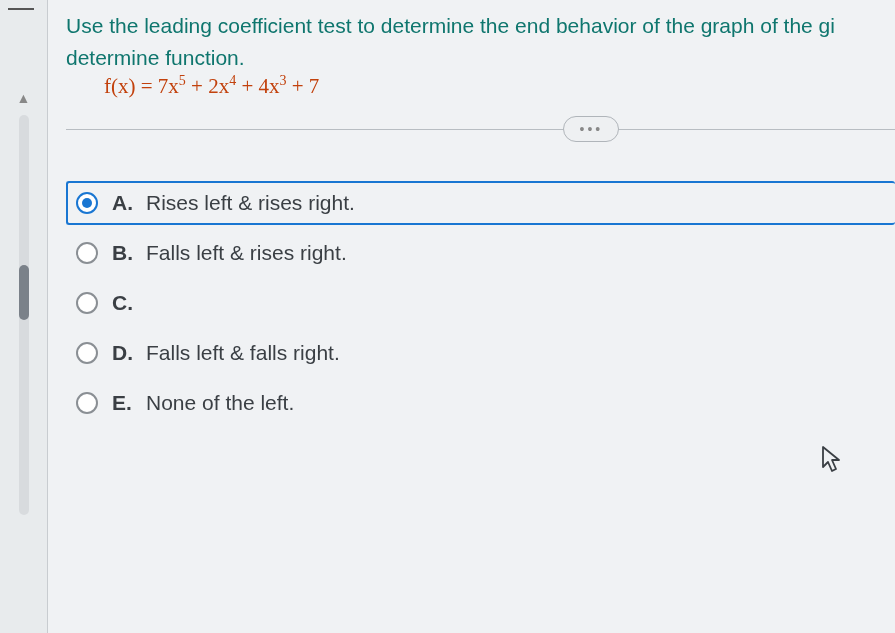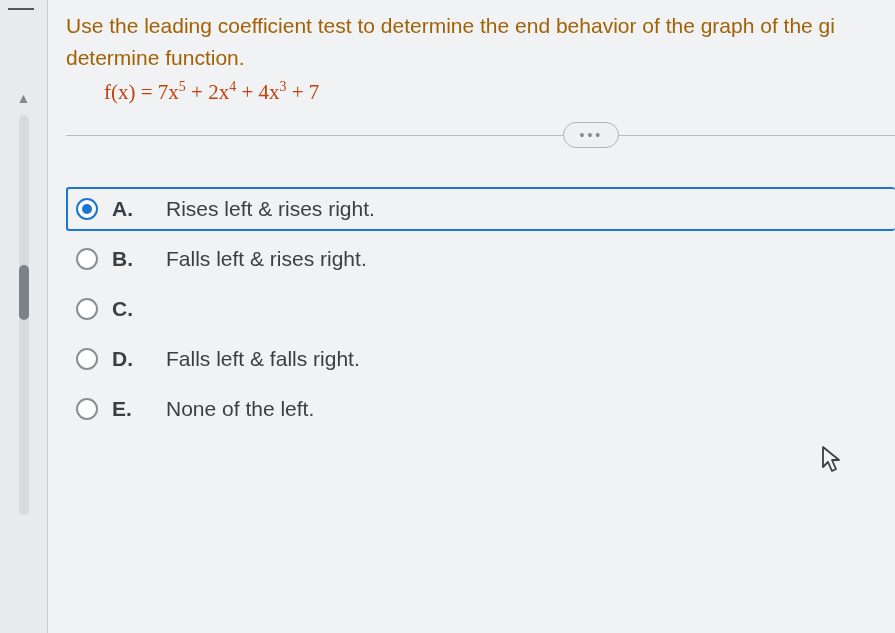--- a/index.html
+++ b/index.html
@@ -69,24 +69,24 @@
       border-top: 2px solid #555;
       width: 26px;
     }
     .content-area {
       flex: 1;
       padding: 10px 0 0 18px;
       background: #f0f2f4;
       position: relative;
     }
     .question-text {
-      color: #a16207;
+      color: #0f766e;
       font-size: 21px;
       line-height: 1.5;
-      margin-bottom: 6px;
+      margin-bottom: 0;
       padding-right: 16px;
     }
     .formula {
       color: #c2410c;
       font-size: 21px;
       margin-left: 38px;
       margin-bottom: 30px;
       font-family: 'Times New Roman', serif;
     }
     .formula sup {
@@ -163,21 +163,20 @@
     .option.selected .radio-dot {
       display: block;
     }
     .option-letter {
       font-weight: bold;
       margin-right: 10px;
       min-width: 24px;
     }
     .option-text {
       flex: 1;
-      margin-left: 20px;
     }
     .cursor-icon {
       position: absolute;
       right: 50px;
       top: 445px;
       color: #3a3f44;
     }
   </style>
 </head>
 <body>

